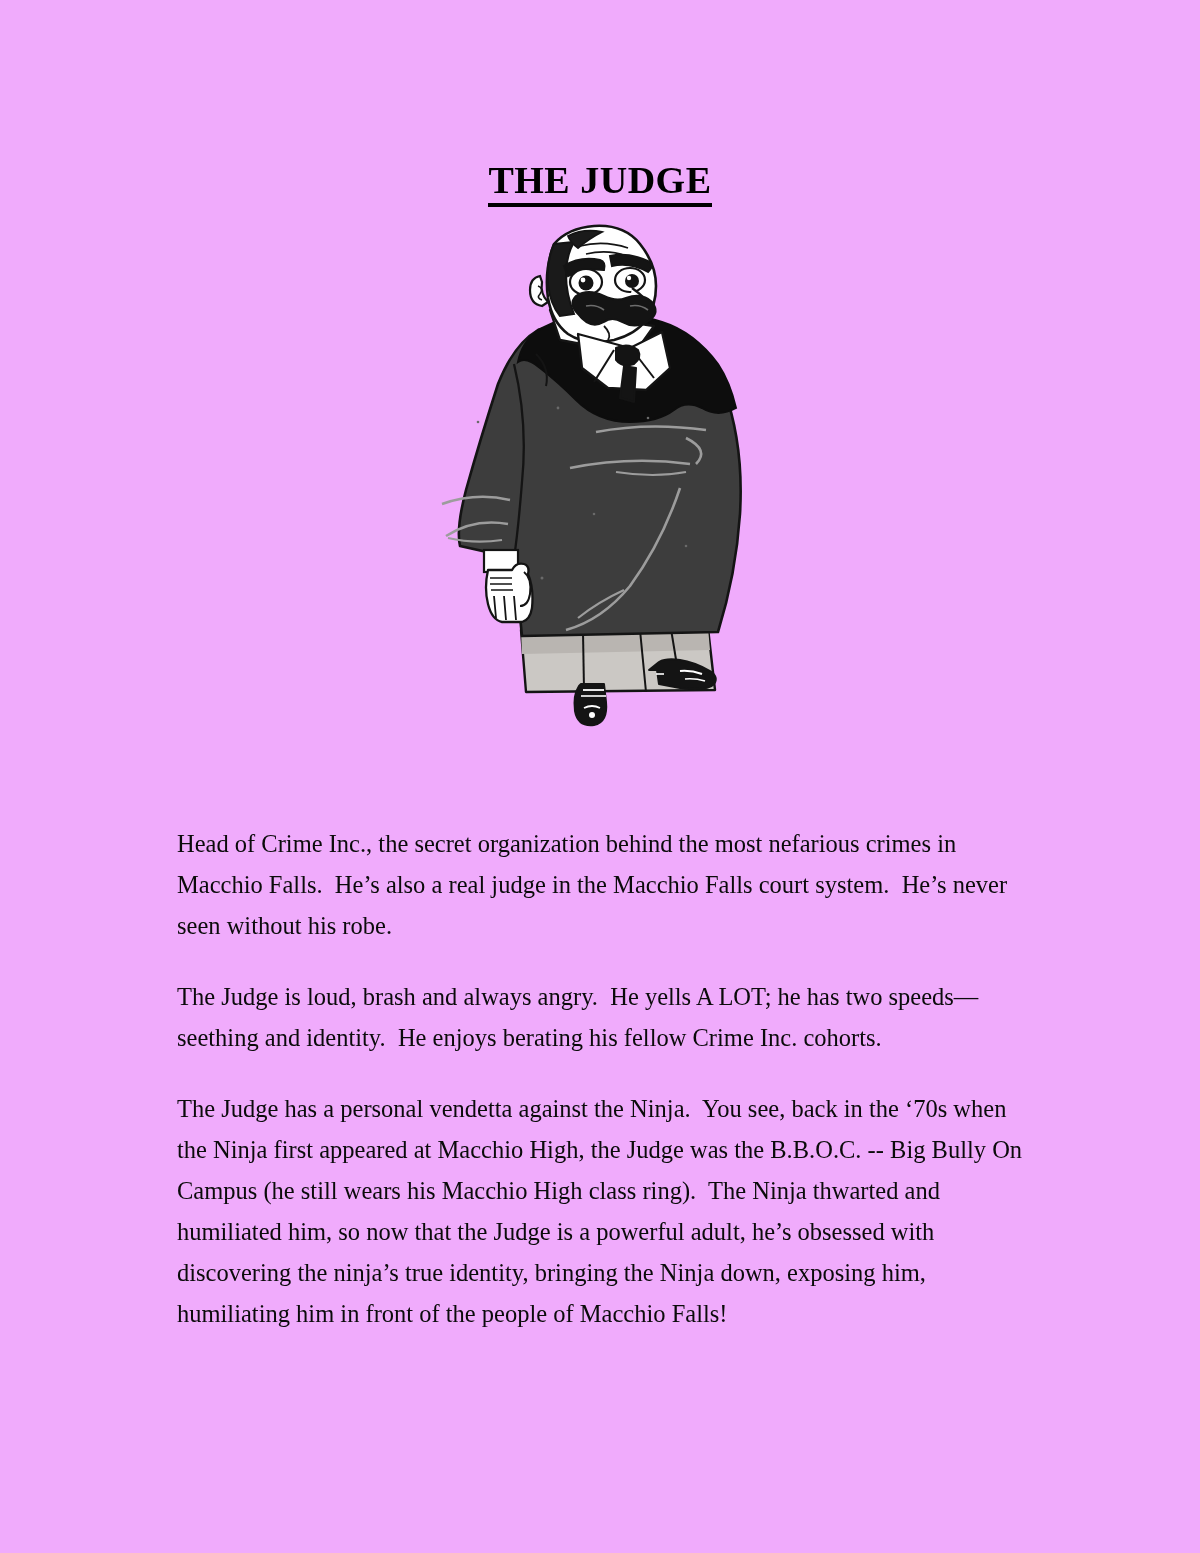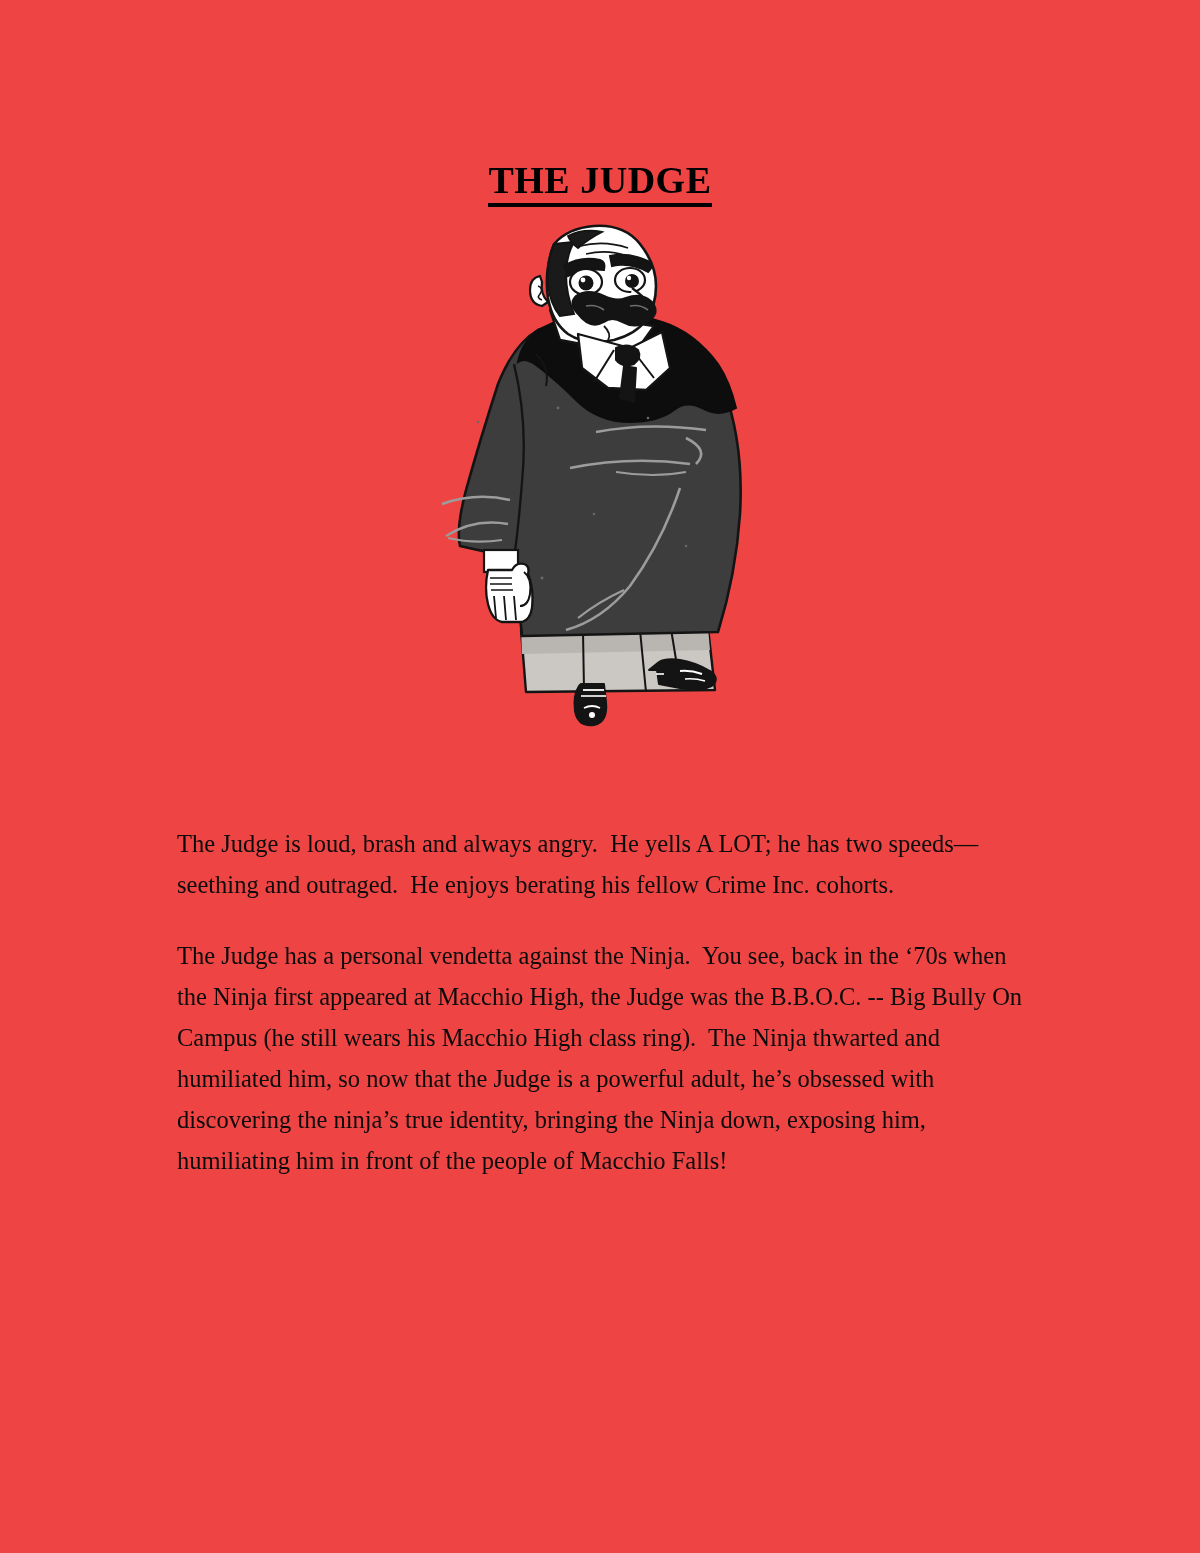--- a/index.html
+++ b/index.html
@@ -13,21 +13,21 @@
     height: 1553px;
     position: relative;
     font-family: "Liberation Serif", "DejaVu Serif", serif;
     color: #000000;
     overflow: hidden;
   }
 
   .page {
     position: absolute;
     inset: 0;
-    background: #ef4444;
+    background: #f0abfc;
   }
 
   
   .title-block {
     position: absolute;
     top: 136px;
     left: 0;
     width: 1200px;
     text-align: center;
   }
@@ -237,17 +237,18 @@
         <path d="M196 128 L176 160" stroke="#141414" stroke-width="2" fill="none"></path>
         <path d="M216 130 L236 156" stroke="#141414" stroke-width="2" fill="none"></path>
         <path d="M198 126 Q210 120 220 128 Q224 136 216 142 Q204 146 198 138 Z" fill="#141414" stroke="#141414" stroke-width="2"></path>
         <path d="M206 144 L202 176 L216 180 L218 146 Z" fill="#141414" stroke="#141414" stroke-width="2" stroke-linejoin="round"></path>
       </g>
 
     </svg>
   </div>
 
   <div class="body-copy">
-    <p>The Judge is loud, brash and always angry.  He yells A LOT; he has two speeds—seething and outraged.  He enjoys berating his fellow Crime Inc. cohorts.</p>
+    <p>Head of Crime Inc., the secret organization behind the most nefarious crimes in Macchio Falls.  He’s also a real judge in the Macchio Falls court system.  He’s never seen without his robe.</p>
+    <p>The Judge is loud, brash and always angry.  He yells A LOT; he has two speeds—seething and identity.  He enjoys berating his fellow Crime Inc. cohorts.</p>
     <p>The Judge has a personal vendetta against the Ninja.  You see, back in the ‘70s when the Ninja first appeared at Macchio High, the Judge was the B.B.O.C. -- Big Bully On Campus (he still wears his Macchio High class ring).  The Ninja thwarted and humiliated him, so now that the Judge is a powerful adult, he’s obsessed with discovering the ninja’s true identity, bringing the Ninja down, exposing him, humiliating him in front of the people of Macchio Falls!</p>
   </div>
 
 </div>
 
 </body></html>

